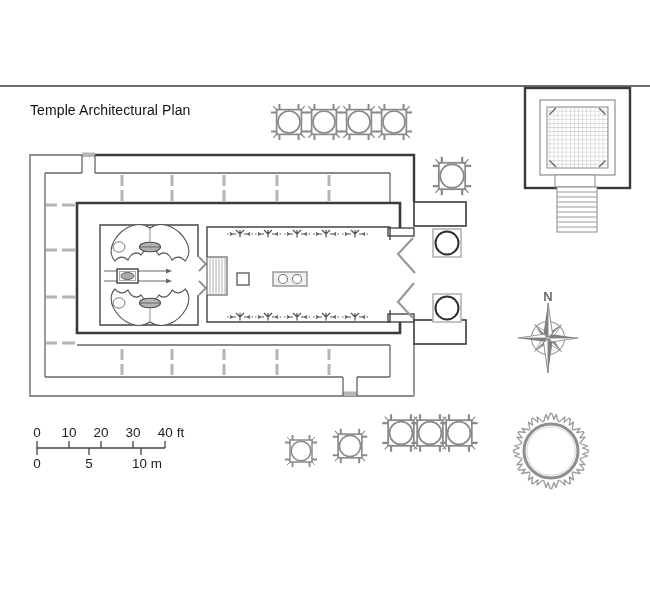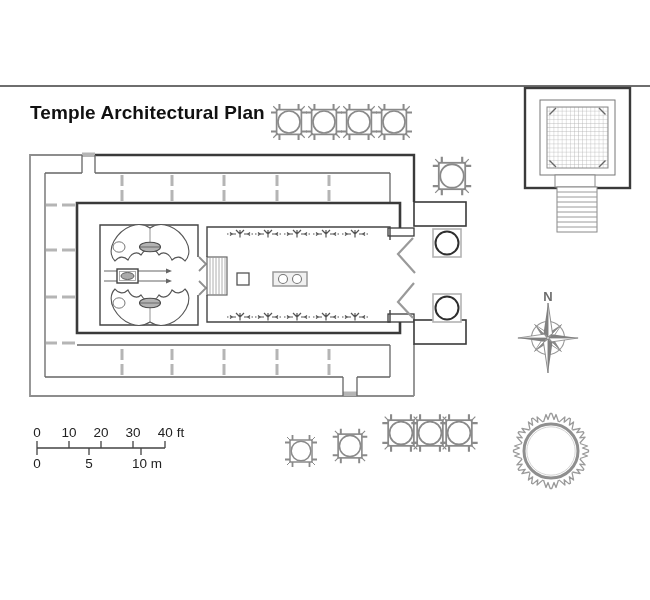--- a/index.html
+++ b/index.html
@@ -1,20 +1,20 @@
 <!DOCTYPE html>
 <html><head>
 <meta charset="utf-8">
 <style>
   html,body{margin:0;padding:0;background:#fff;}
   body{width:650px;height:600px;overflow:hidden;position:relative;
        font-family:"Liberation Sans",sans-serif;}
   .stage{position:absolute;inset:0;width:650px;height:600px;}
   .top-rule{position:absolute;left:0;top:85px;width:650px;height:2px;background:#6e6e6e;}
-  .page-title{position:absolute;left:30px;top:102px;font-size:19px;font-weight:bold;
+  .page-title{position:absolute;left:30px;top:102px;font-size:14px;font-weight:normal;
               color:#111;letter-spacing:.1px;}
   svg{position:absolute;left:0;top:0;}
   svg text{font-family:"Liberation Sans",sans-serif;}
   .scale-num{font-size:13.5px;fill:#222;}
   .north{font-size:13px;font-weight:600;fill:#6e6e6e;}
 </style>
 </head>
 <body>
 
 <div class="stage">

